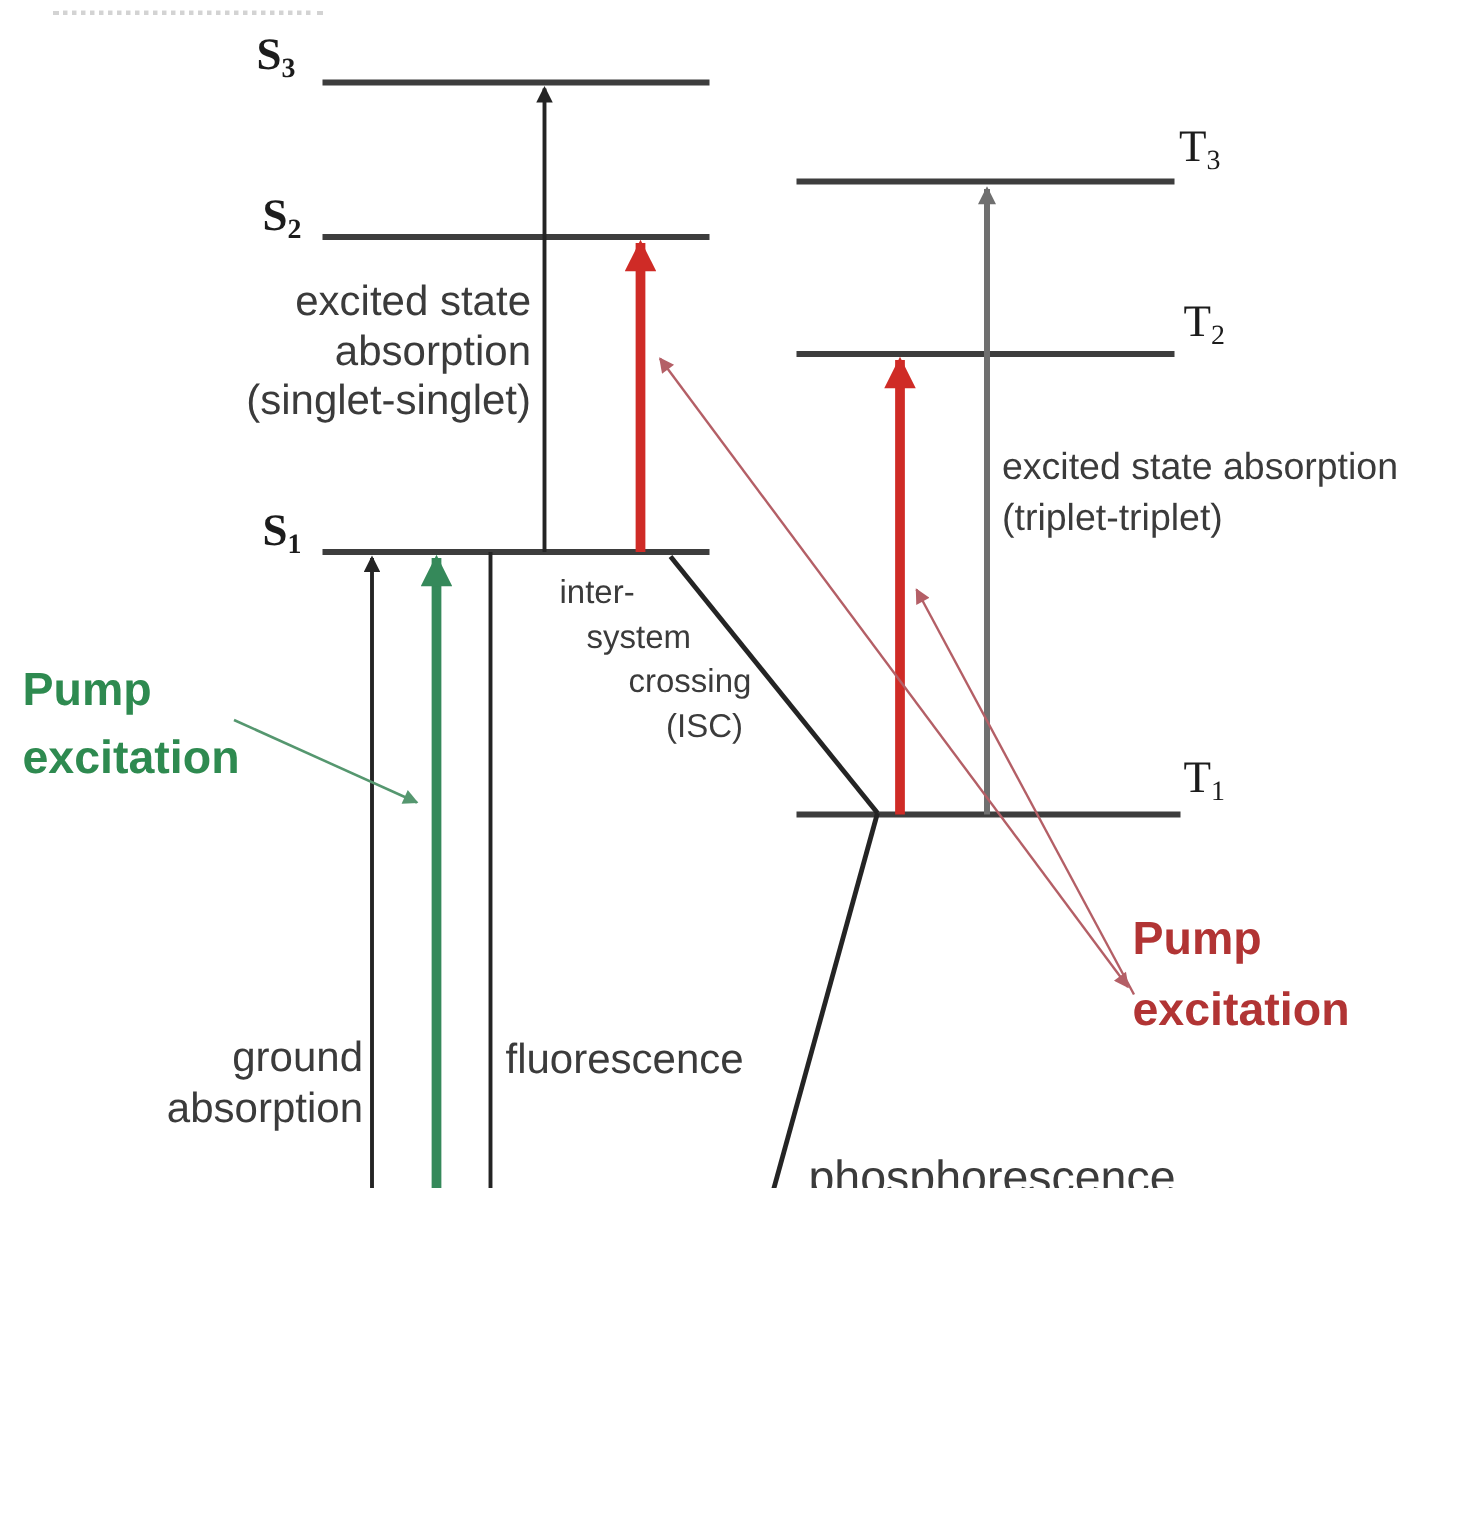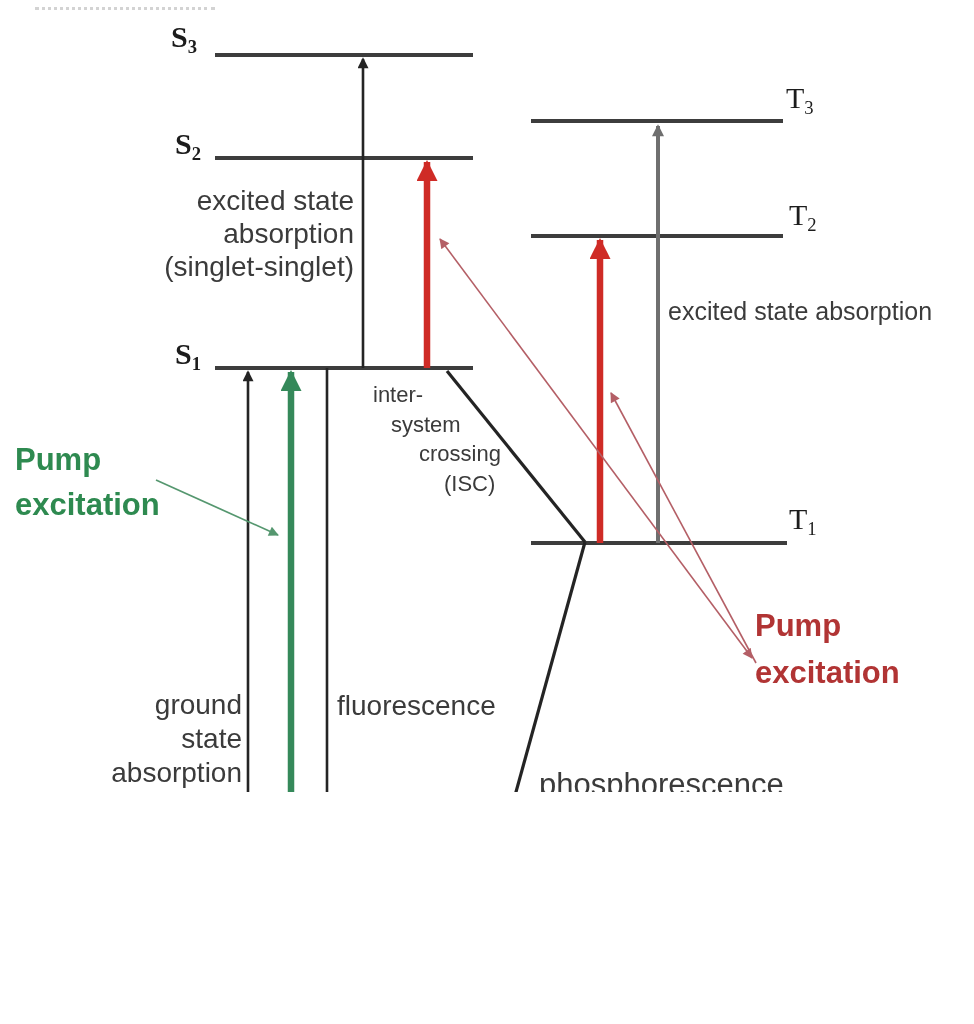--- a/index.html
+++ b/index.html
@@ -106,38 +106,38 @@
   <div class="level-label t-label" style="left:789px;top:502px;"><span>T</span><sub>1</sub></div>
 
   <div class="lbl body-text" style="left:140px;top:184px;width:214px;text-align:right;">
     <div>excited state</div>
     <div>absorption</div>
     <div>(singlet-singlet)</div>
   </div>
 
   <div class="lbl" style="left:668px;top:294px;font-size:25px;line-height:34px;text-align:left;">
     <div>excited state absorption</div>
+    <div>(triplet-triplet)</div>
   </div>
 
   <div class="lbl isc-text" style="left:373px;top:384px;">
       <div>inter-</div>
     </div>
   <div class="lbl isc-text" style="left:391px;top:414px;">
       <div>system</div>
     </div>
   <div class="lbl isc-text" style="left:419px;top:443px;">
       <div>crossing</div>
     </div>
   <div class="lbl isc-text" style="left:444px;top:473px;">
       <div>(ISC)</div>
     </div>
 
   <div class="lbl body-text" style="left:100px;top:663px;width:142px;text-align:right;line-height:34px;margin-top:25px;">
     <div>ground</div>
-    <div>state</div>
     <div>absorption</div>
   </div>
 
   <div class="lbl body-text" style="left:337px;top:689px;text-align:center;">
     <div>fluorescence</div>
   </div>
 
   <div class="lbl" style="left:539px;top:767px;font-size:31px;">
     <div>phosphorescence</div>
   </div>

